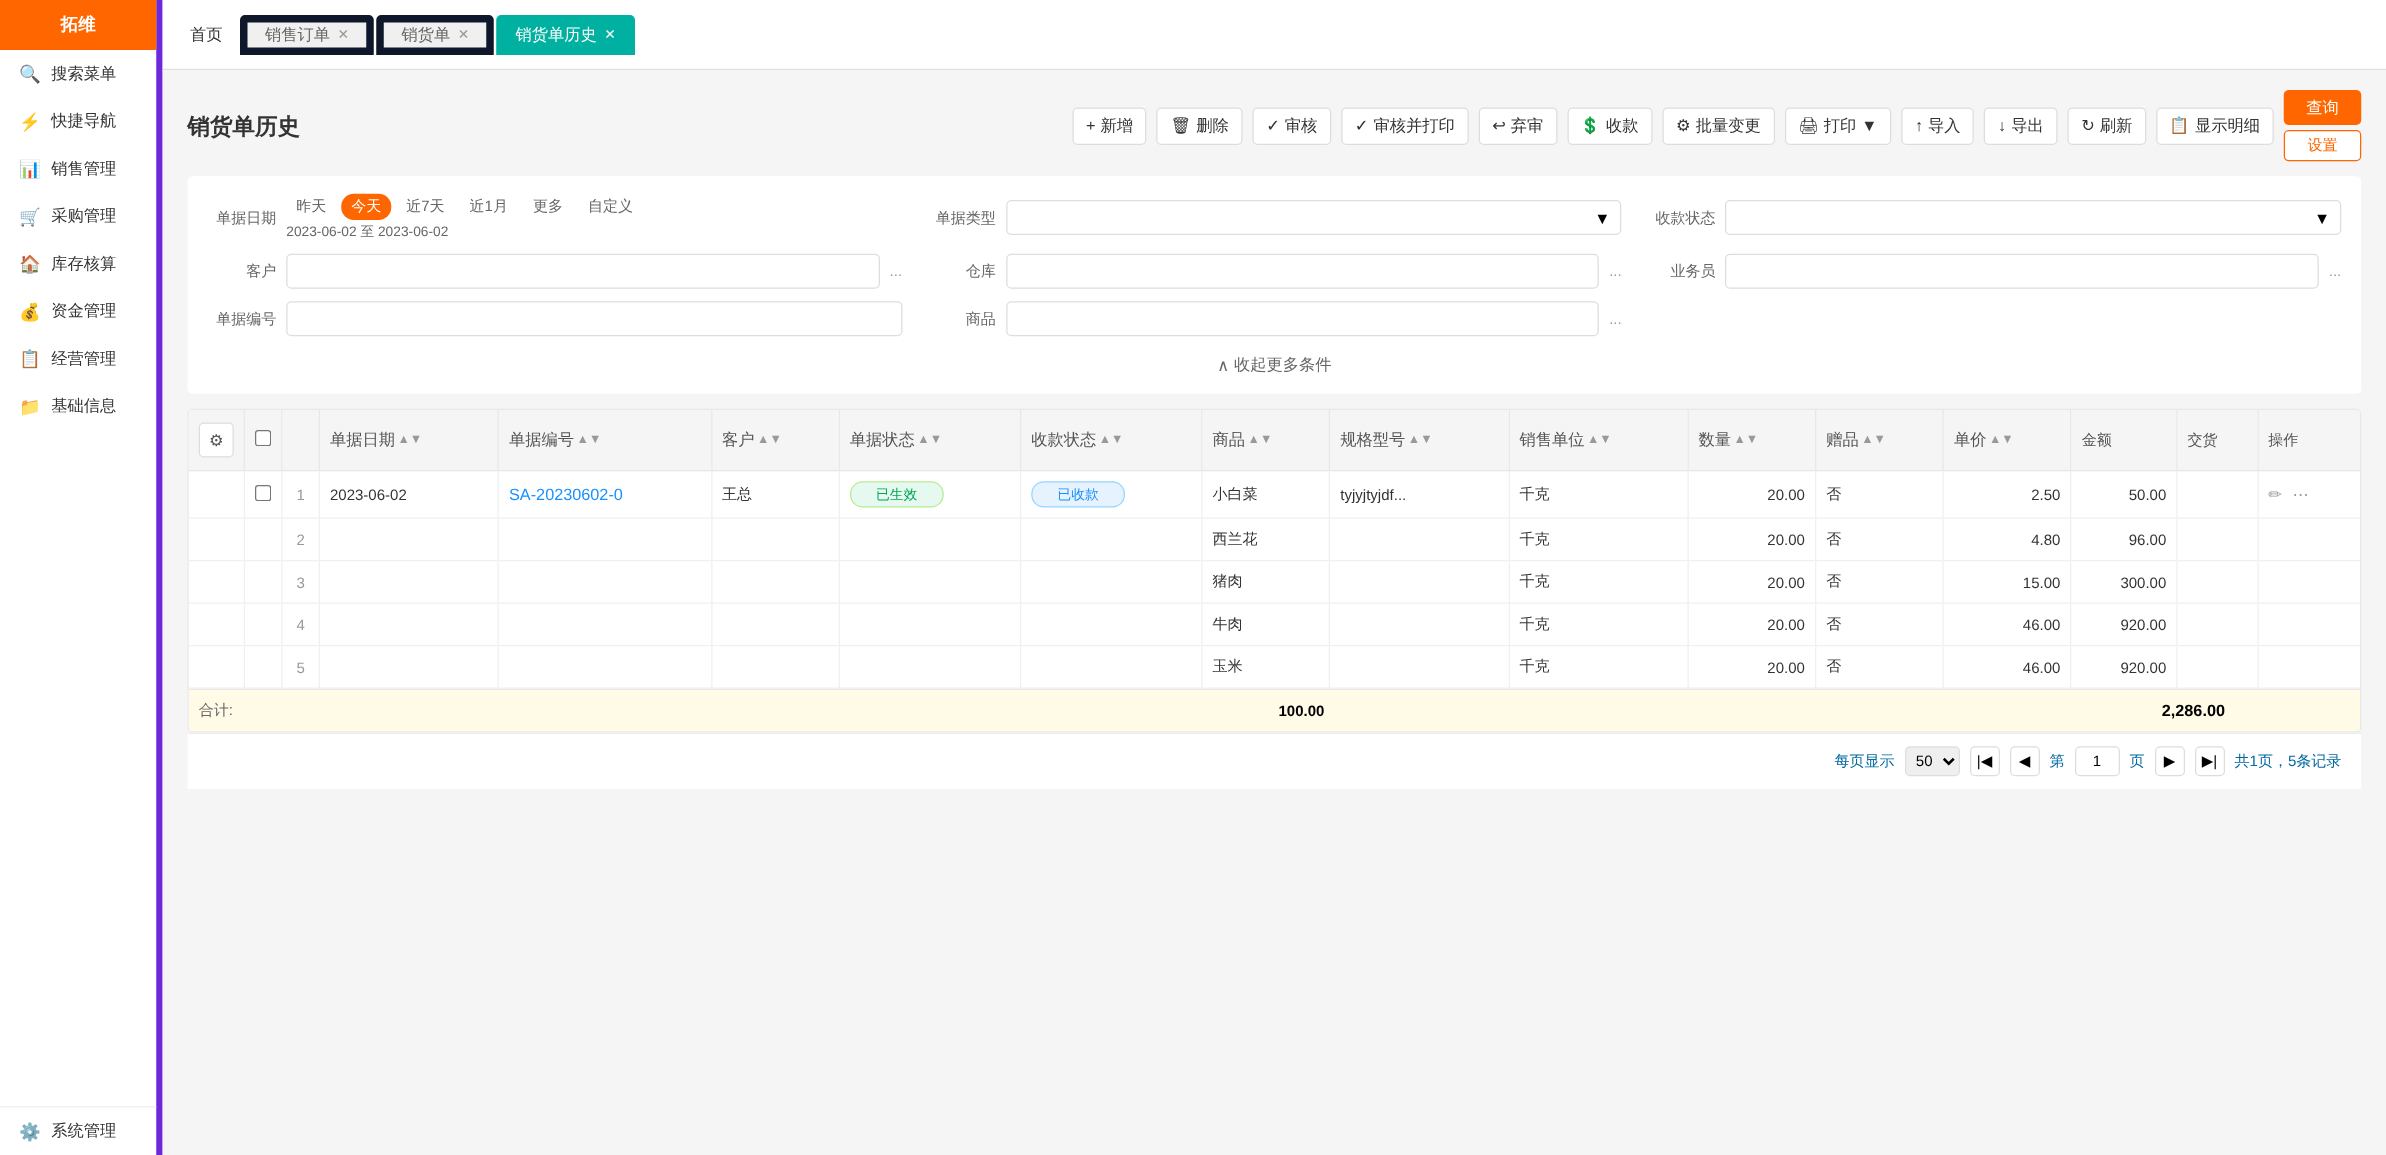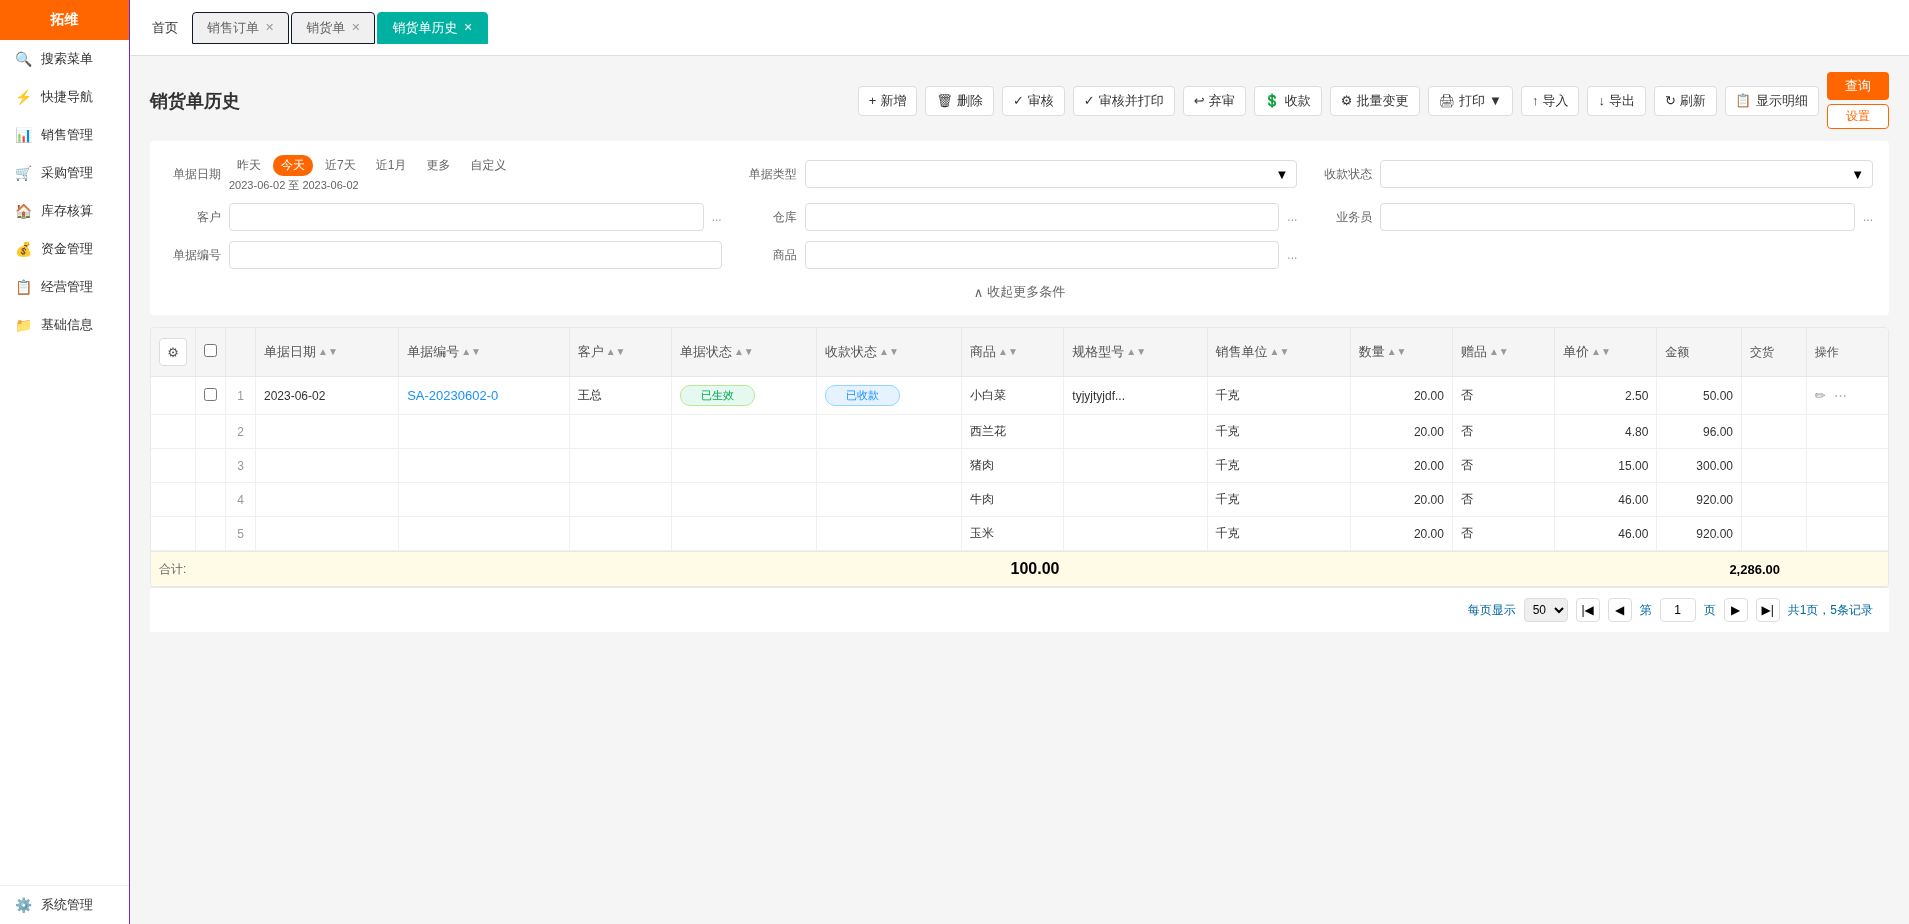--- a/index.html
+++ b/index.html
@@ -1,31 +1,31 @@
 <!DOCTYPE html>
 <html><head>
   <meta charset="utf-8">
   <style>
     * { box-sizing: border-box; margin: 0; padding: 0; font-family: 'Microsoft YaHei', '微软雅黑', Arial, sans-serif; font-size: 13px; }
     body { display: flex; height: 924px; overflow: hidden; background: #f5f5f5; }
 
     
-    .sidebar { width: 130px; background: #fff; border-right: 1px solid #6d28d9; display: flex; flex-direction: column; flex-shrink: 0; }
+    .sidebar { width: 130px; background: #fff; border-right: 5px solid #6d28d9; display: flex; flex-direction: column; flex-shrink: 0; }
     .sidebar-logo { height: 40px; background: #ff6600; display: flex; align-items: center; justify-content: center; color: white; font-size: 14px; font-weight: bold; }
     .sidebar-item { display: flex; align-items: center; gap: 8px; padding: 10px 15px; cursor: pointer; color: #333; font-size: 13px; }
     .sidebar-item .icon { width: 18px; height: 18px; display: flex; align-items: center; justify-content: center; font-size: 14px; }
     .sidebar-bottom { margin-top: auto; border-top: 1px solid #eee; }
 
     
     .main { flex: 1; display: flex; flex-direction: column; overflow: hidden; }
 
     
     .tabbar { height: 56px; background: #fff; border-bottom: 1px solid #e0e0e0; display: flex; align-items: center; padding: 0 10px; gap: 2px; }
     .tab { display: flex; align-items: center; padding: 0 14px; height: 32px; border-radius: 4px 4px 0 0; cursor: pointer; font-size: 13px; gap: 6px; border: 1px solid transparent; }
-    .tab.inactive { color: #666; background: #f0f0f0; border: 1px solid #0f172a; justify-content: space-between; }
+    .tab.inactive { color: #666; background: #f0f0f0; border: 6px solid #0f172a; justify-content: space-between; }
     .tab .close { font-size: 11px; color: #999; cursor: pointer; }
     .tab.teal { background: #00b0a0; color: white; border-color: #00b0a0; }
     .tab.teal .close { color: white; }
     .tab-home { background: none; border: none; color: #333; font-size: 13px; padding: 0 12px; cursor: pointer; }
 
     
     .content { flex: 1; overflow-y: auto; padding: 16px 20px; background: #f5f5f5; }
 
     
     .page-title-bar { display: flex; align-items: center; justify-content: space-between; margin-bottom: 12px; }
@@ -512,21 +512,21 @@
         
       </td>
     </tr>
           </tbody>
       </table>
 
       <div class="table-footer">
         <div style="display:flex;align-items:center;width:100%;">
           <span style="min-width:180px;font-size:12px;color:#666;">合计:</span>
           <span style="flex:1;"></span>
-          <span style="min-width:120px;text-align:right;font-size:16px;font-weight:bold;">100.00</span>
+          <span style="min-width:120px;text-align:right;font-size:12px;font-weight:bold;">100.00</span>
           <span style="flex:1;"></span>
           <span style="min-width:120px;text-align:right;font-size:13px;font-weight:bold;margin-right:100px;">2,286.00</span>
         </div>
       </div>
     </div>
 
     <div class="pagination-bar">
       <span class="pagination-text">每页显示</span>
       <select class="per-page-select">
         <option value="50">50</option>

